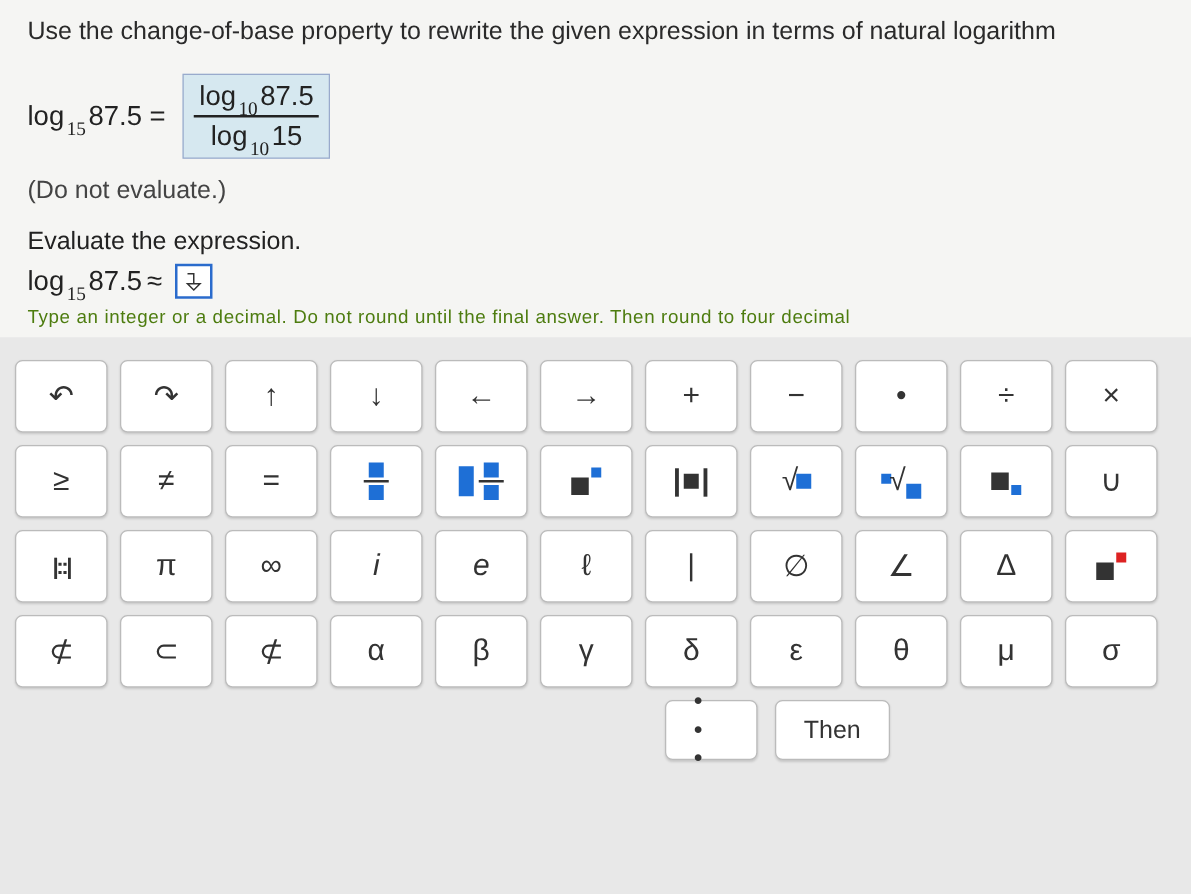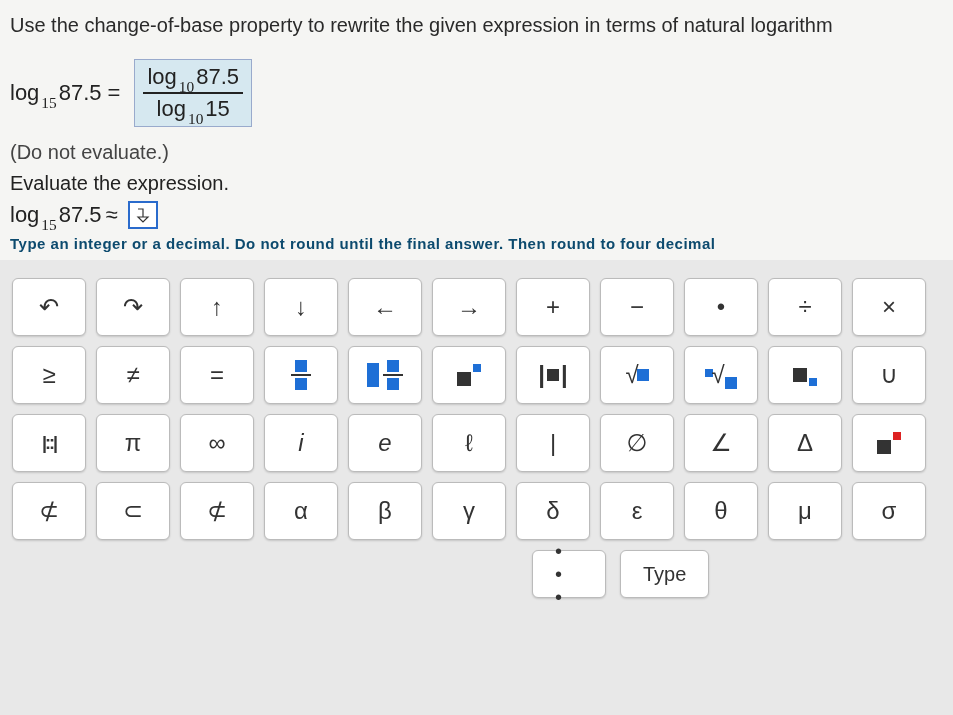--- a/index.html
+++ b/index.html
@@ -6,21 +6,21 @@
   body {
     font-family: Arial, Helvetica, sans-serif;
     background: #e8e8e8;
     width: 953px;
     height: 715px;
     overflow: hidden;
     color: #222;
   }
   .problem-area {
     background: #f5f5f3;
-    padding: 14px 18px 8px 10px;
+    padding: 14px 18px 8px 22px;
   }
   .instruction {
     font-size: 20px;
     color: #2a2a2a;
     margin-bottom: 22px;
   }
   .equation-line {
     display: flex;
     align-items: center;
     font-size: 22px;
@@ -45,21 +45,21 @@
     padding: 2px 8px;
     margin-left: 8px;
     border: 1px solid #9ac;
   }
   .frac .num { padding: 2px 4px; }
   .frac .bar { width: 100%; height: 2px; background: #222; }
   .frac .den { padding: 2px 4px; }
   .do-not-evaluate {
     font-size: 20px;
     color: #444;
-    margin-bottom: 8px;
+    margin-bottom: 18px;
   }
   .evaluate-line {
     font-size: 20px;
     margin-bottom: 6px;
   }
   .approx-line {
     display: flex;
     align-items: center;
     font-size: 22px;
     margin-bottom: 6px;
@@ -70,25 +70,24 @@
     justify-content: center;
     width: 30px;
     height: 28px;
     border: 2px solid #2a6bcc;
     background: #fff;
     margin-left: 6px;
     font-size: 14px;
   }
   .truncated-hint {
     font-size: 15px;
-    color: #0c4a6e;
+    color: #4d7c0f;
     letter-spacing: 0.5px;
     white-space: nowrap;
     overflow: hidden;
-    font-weight: bold;
   }
   .keypad-area {
     background: #e8e8e8;
     padding: 18px 12px 10px 12px;
   }
   .keypad-row {
     display: flex;
     gap: 10px;
     margin-bottom: 10px;
   }
@@ -300,15 +299,15 @@
     <div class="key">γ</div>
     <div class="key">δ</div>
     <div class="key">ε</div>
     <div class="key">θ</div>
     <div class="key">μ</div>
     <div class="key">σ</div>
   </div>
 
   <div class="bottom-row">
     <div class="btn-more">• • •</div>
-    <div class="btn-less">Type</div>
+    <div class="btn-less">Then</div>
   </div>
 </div>
 
 </body></html>

